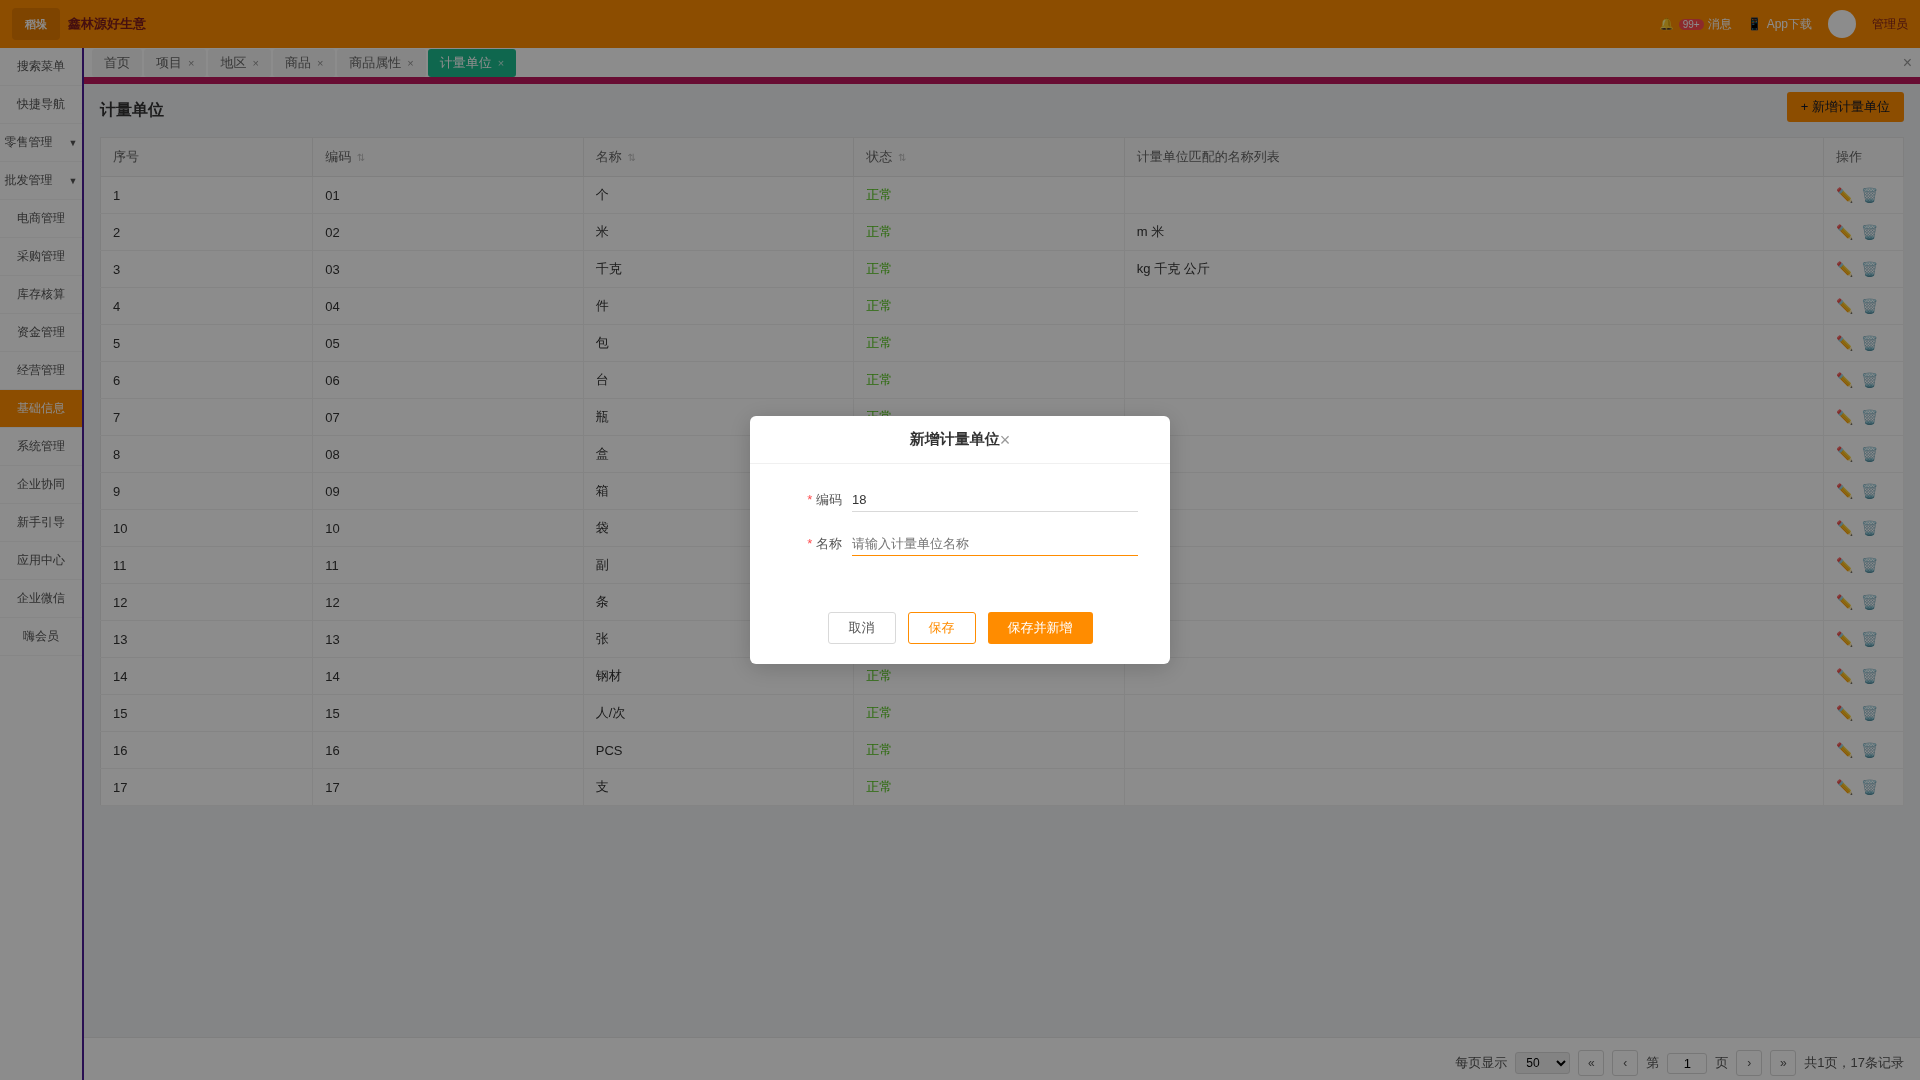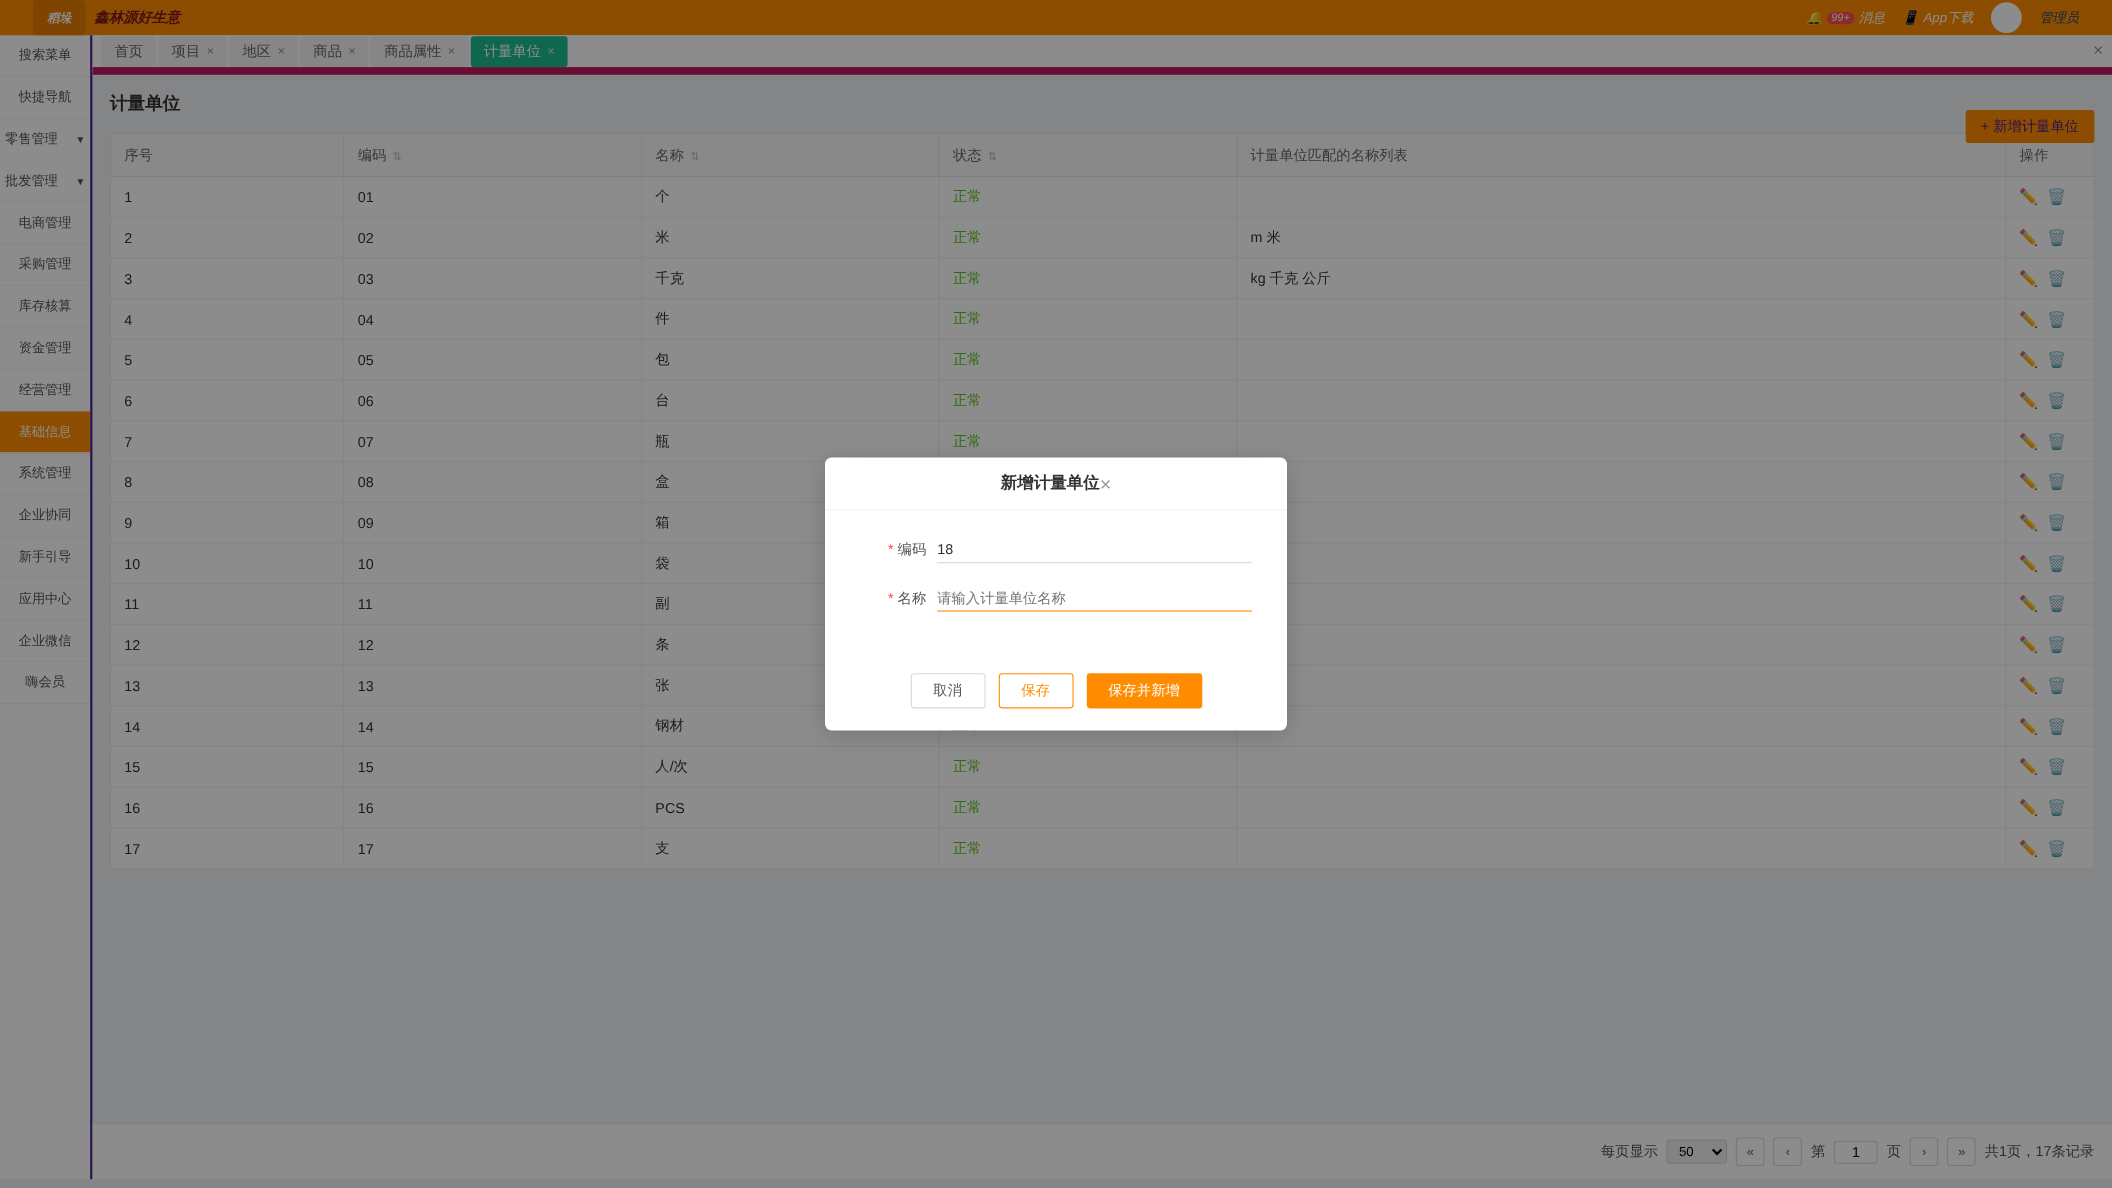--- a/index.html
+++ b/index.html
@@ -1,27 +1,26 @@
 <!DOCTYPE html>
 <html><head>
   <meta charset="utf-8">
   <style>
     * { box-sizing: border-box; margin: 0; padding: 0; }
     body { font-family: 'Microsoft YaHei', Arial, sans-serif; font-size: 13px; background: #f0f2f5; color: #333; overflow: hidden; width: 1920px; height: 1080px; }
 
     
     .top-header {
-      height: 32px;
+      height: 48px;
       background: #ff8c00;
       display: flex;
       align-items: center;
       justify-content: space-between;
-      padding: 0 30px;
+      padding: 0 12px;
       position: relative;
-      font-style: italic;
     }
     .logo-area {
       display: flex;
       align-items: center;
       gap: 8px;
       color: #fff;
       font-size: 14px;
       font-weight: bold;
     }
     .logo-box {
@@ -151,24 +150,24 @@
     .page-title {
       font-size: 16px;
       font-weight: bold;
       color: #333;
       margin-bottom: 16px;
     }
 
     
     .add-btn {
       position: absolute;
-      top: 32px;
+      top: 8px;
       right: 16px;
       background: #ff8c00;
-      color: #4c1d95;
+      color: #0f172a;
       border: none;
       padding: 6px 14px;
       border-radius: 3px;
       cursor: pointer;
       font-size: 13px;
     }
 
     
     .data-table {
       width: 100%;
@@ -364,21 +363,21 @@
     <div class="header-btn">
       <span>🔔</span>
       <span class="notification-badge">99+</span>
       <span style="color:#fff;font-size:12px;">消息</span>
     </div>
     <div class="header-btn">
       <span>📱</span>
       <span>App下载</span>
     </div>
     <div class="avatar"></div>
-    <span style="color:#0c4a6e;font-size:12px;">管理员</span>
+    <span style="color:#7f1d1d;font-size:12px;">管理员</span>
   </div>
 </div>
 
 <div class="app-layout">
 
   <div class="sidebar">
     <div class="sidebar-item">
       <span>搜索菜单</span>
     </div>
     <div class="sidebar-item">

